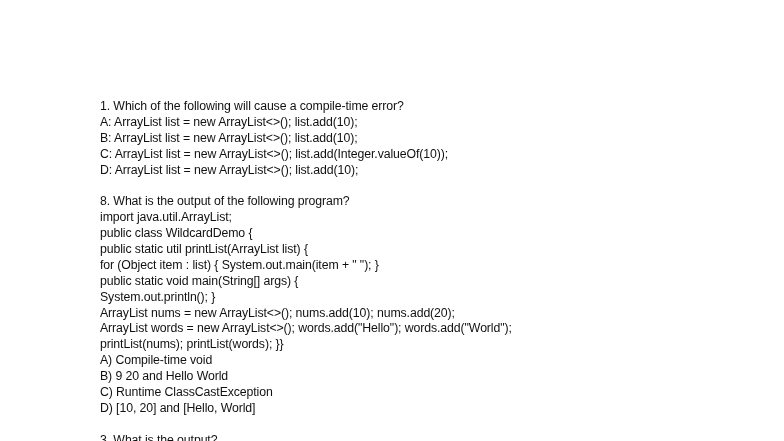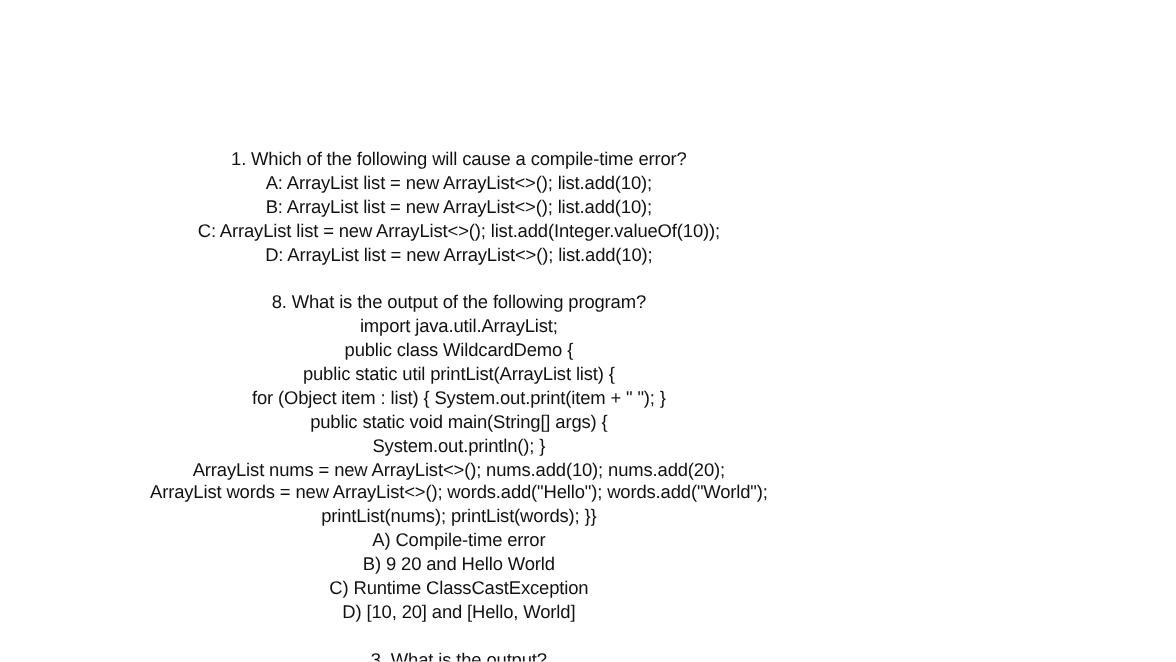--- a/index.html
+++ b/index.html
@@ -3,47 +3,47 @@
 <meta charset="utf-8">
 <style>
   html, body { margin: 0; padding: 0; background: #ffffff; }
   body { width: 784px; height: 441px; overflow: hidden; position: relative; }
   .doc {
     position: absolute; left: 100px; top: 99px;
     font-family: "Liberation Sans", sans-serif;
     font-size: 12.3px; line-height: 15.9px; color: #111111;
     letter-spacing: -0.1px;
   }
-  .line { white-space: pre; height: 15.9px; text-align: center; }
+  .line { white-space: pre; height: 15.9px; }
   .gap { height: 15.9px; }
 </style>
 </head>
 <body>
 
 <div class="doc">
   <div>
     <div class="line">1. Which of the following will cause a compile-time error?</div>
     <div class="line">A: ArrayList list = new ArrayList&lt;&gt;(); list.add(10);</div>
     <div class="line">B: ArrayList list = new ArrayList&lt;&gt;(); list.add(10);</div>
     <div class="line">C: ArrayList list = new ArrayList&lt;&gt;(); list.add(Integer.valueOf(10));</div>
     <div class="line">D: ArrayList list = new ArrayList&lt;&gt;(); list.add(10);</div>
   </div>
   <div class="gap"></div>
   <div>
     <div class="line">8. What is the output of the following program?</div>
     <div class="line">import java.util.ArrayList;</div>
     <div class="line">public class WildcardDemo {</div>
     <div class="line">public static util printList(ArrayList list) {</div>
-    <div class="line">for (Object item : list) { System.out.print(item + " "); }</div>
+    <div class="line">for (Object item : list) { System.out.main(item + " "); }</div>
     <div class="line">public static void main(String[] args) {</div>
     <div class="line">System.out.println(); }</div>
     <div class="line">ArrayList nums = new ArrayList&lt;&gt;(); nums.add(10); nums.add(20);</div>
     <div class="line">ArrayList words = new ArrayList&lt;&gt;(); words.add("Hello"); words.add("World");</div>
     <div class="line">printList(nums); printList(words); }}</div>
-    <div class="line">A) Compile-time error</div>
+    <div class="line">A) Compile-time void</div>
     <div class="line">B) 9 20 and Hello World</div>
     <div class="line">C) Runtime ClassCastException</div>
     <div class="line">D) [10, 20] and [Hello, World]</div>
   </div>
   <div class="gap"></div>
   <div>
     <div class="line">3. What is the output?</div>
   </div>
 </div>
 

